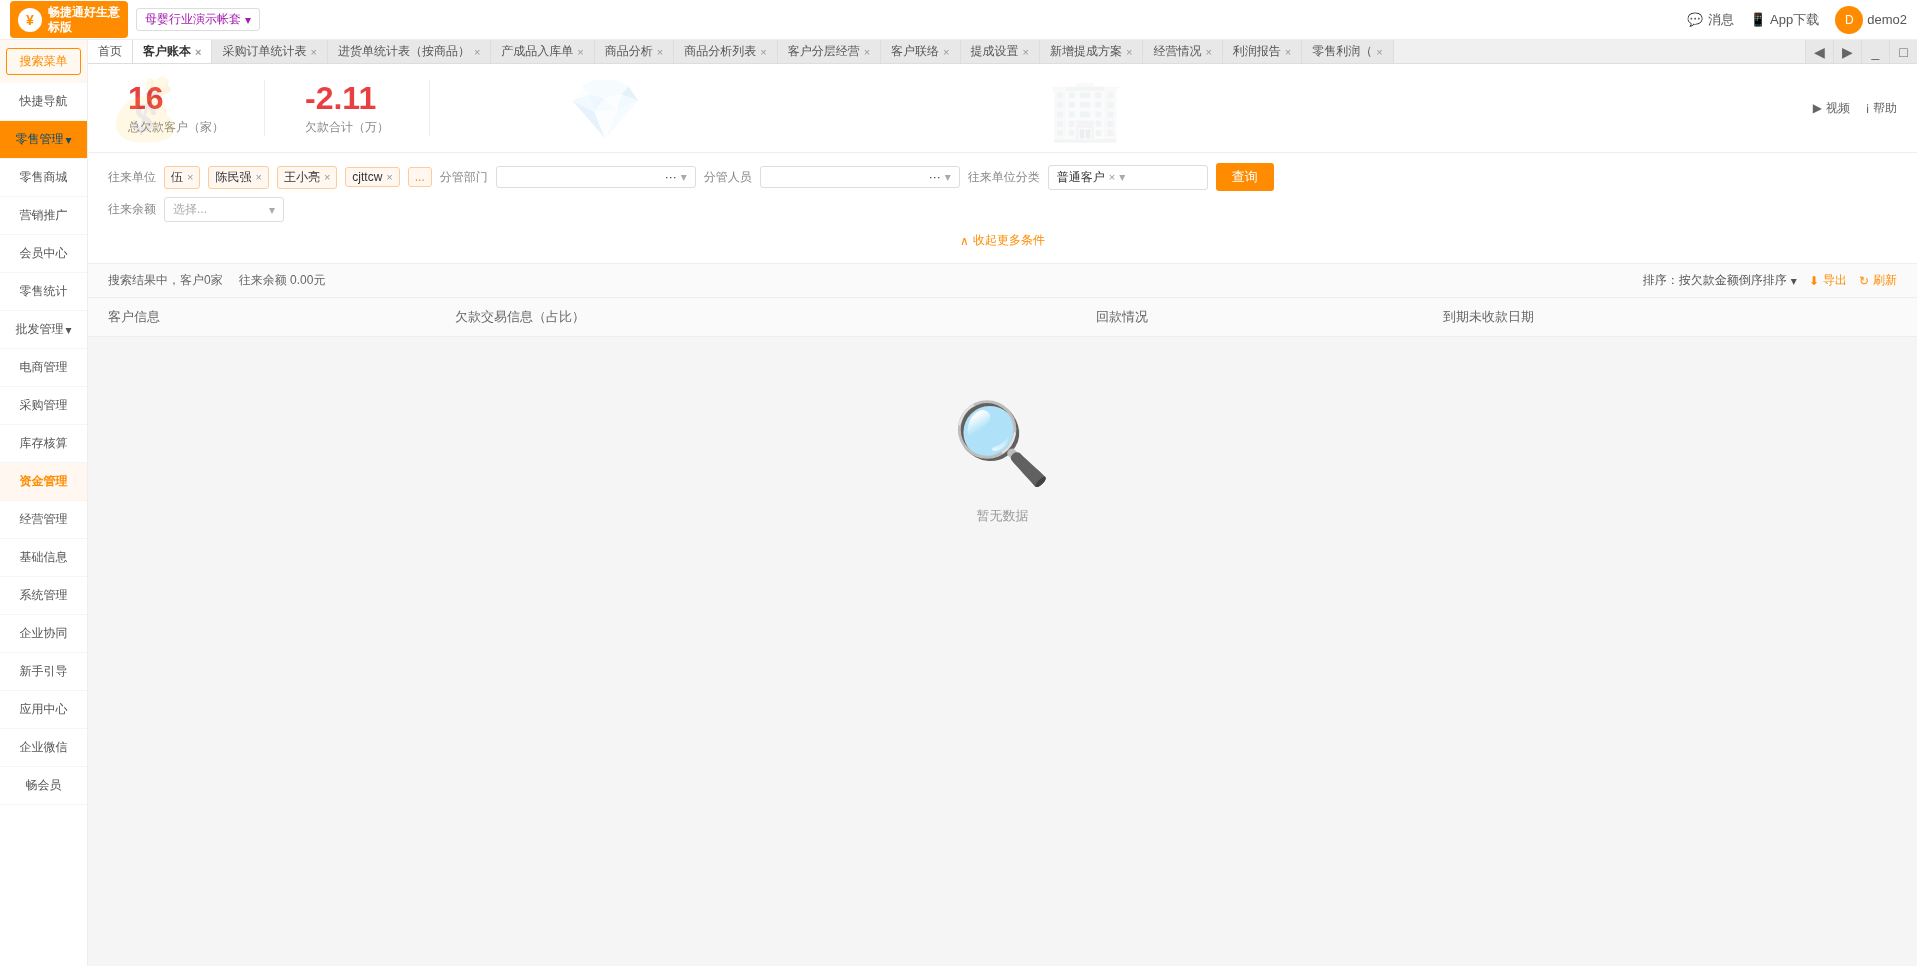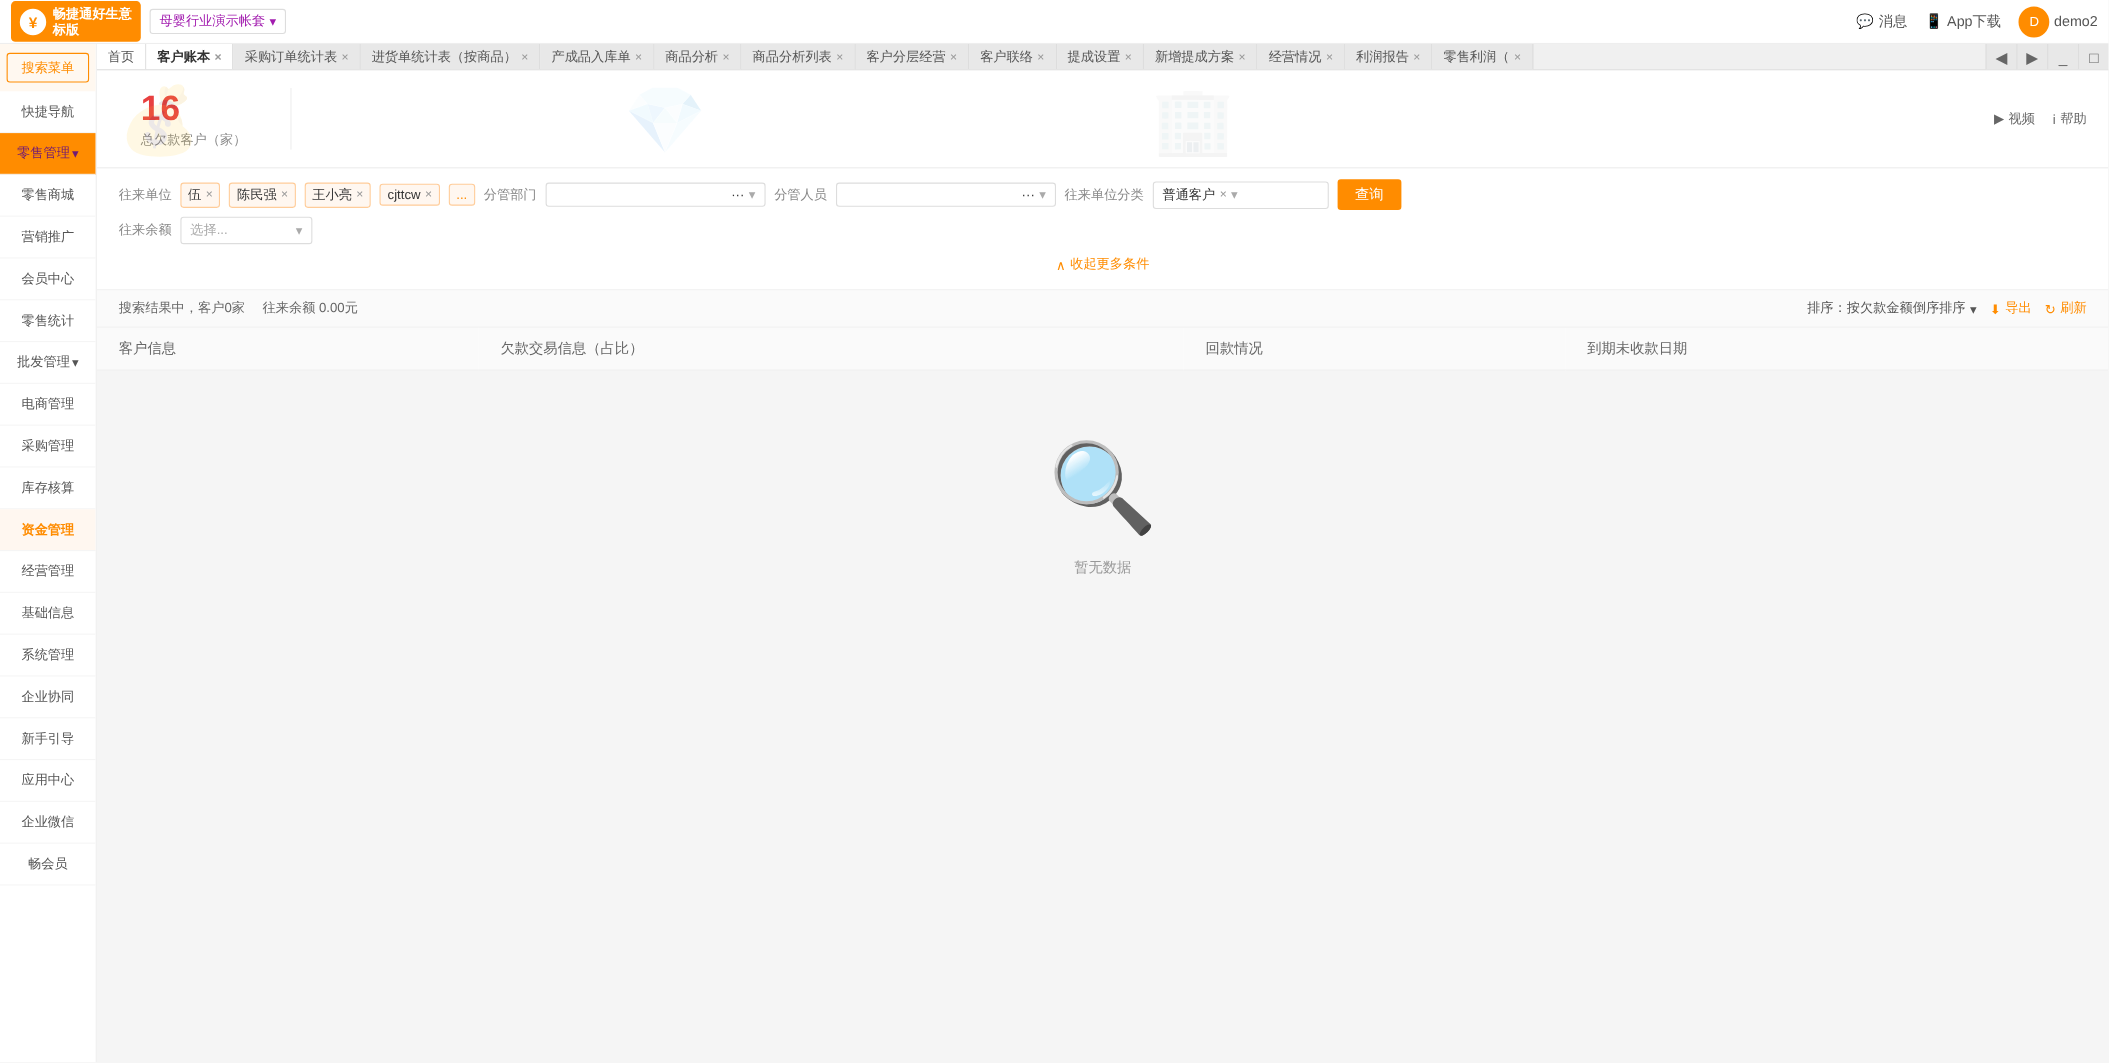--- a/index.html
+++ b/index.html
@@ -17,21 +17,21 @@
     .avatar { width: 28px; height: 28px; border-radius: 50%; background: #ff8c00; display: flex; align-items: center; justify-content: center; color: #fff; font-size: 12px; }
 
     
     .main-layout { display: flex; flex: 1; overflow: hidden; }
 
     
     .sidebar { width: 88px; background: #fff; border-right: 1px solid #eee; display: flex; flex-direction: column; overflow-y: auto; flex-shrink: 0; }
     .sidebar-search { padding: 8px 6px; background: #fff8f0; }
     .sidebar-search-btn { width: 100%; background: none; border: 1px solid #ff8c00; color: #ff8c00; padding: 4px 0; border-radius: 3px; cursor: pointer; font-size: 12px; }
     .sidebar-item { padding: 10px 4px; text-align: center; font-size: 12px; color: #555; cursor: pointer; border-bottom: 1px solid #f5f5f5; }
-    .sidebar-item.active { background: #ff8c00; color: #701a75; }
+    .sidebar-item.active { background: #ff8c00; color: #0c4a6e; }
     .sidebar-item.active-parent { color: #ff8c00; font-weight: bold; }
     .sidebar-item-with-arrow { display: flex; align-items: center; justify-content: center; gap: 2px; }
 
     
     .content-area { flex: 1; display: flex; flex-direction: column; overflow: hidden; }
 
     
     .tab-bar { background: #f0f0f0; display: flex; align-items: center; height: 24px; flex-shrink: 0; border-bottom: 1px solid #ddd; overflow: hidden; }
     .tab { display: flex; align-items: center; padding: 0 10px; height: 100%; font-size: 12px; cursor: pointer; border-right: 1px solid #ddd; white-space: nowrap; gap: 4px; color: #555; background: #e8e8e8; flex-shrink: 0; }
     .tab.active { background: #fff; color: #333; font-weight: bold; }
@@ -226,20 +226,24 @@
       <div class="stats-bar">
 
         <div style="position:absolute;left:20px;top:10px;font-size:60px;color:#ff8c00;opacity:0.12;">💰</div>
         <div style="position:absolute;left:480px;top:10px;font-size:60px;color:#e84040;opacity:0.1;">💎</div>
         <div style="position:absolute;left:960px;top:10px;font-size:60px;color:#4a90d9;opacity:0.1;">🏢</div>
 
         <div class="stat-block" style="padding-left:20px;">
           <span class="stat-value red">16</span>
           <span class="stat-label">总欠款客户（家）</span>
         </div>
+        <div class="stat-block">
+          <span class="stat-value red">-2.11</span>
+          <span class="stat-label">欠款合计（万）</span>
+        </div>
         <div class="stats-help">
           <div class="stats-help-item">
             <span>▶</span>
             <span>视频</span>
           </div>
           <div class="stats-help-item">
             <span>ℹ</span>
             <span>帮助</span>
           </div>
         </div>

